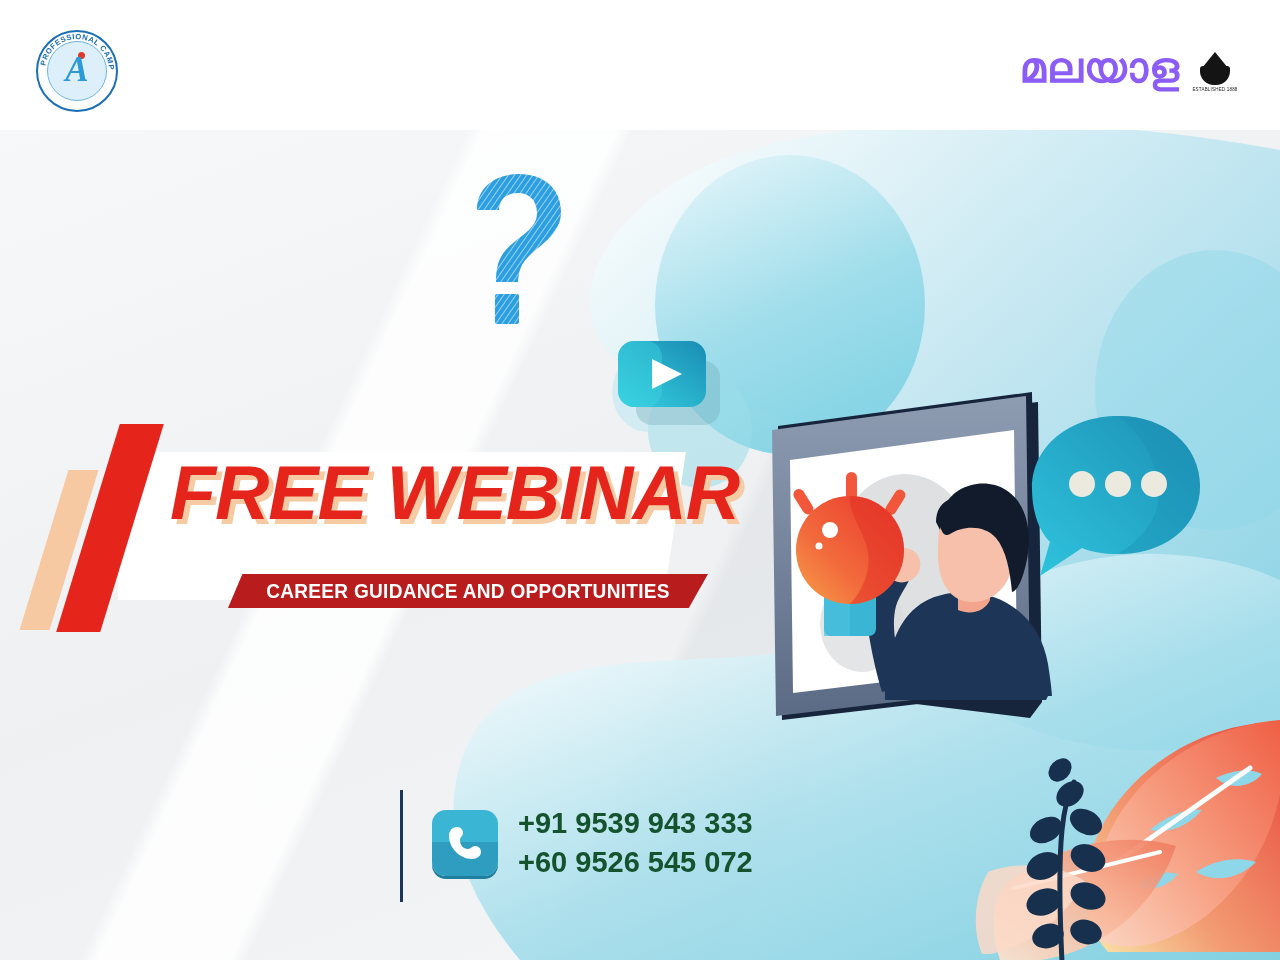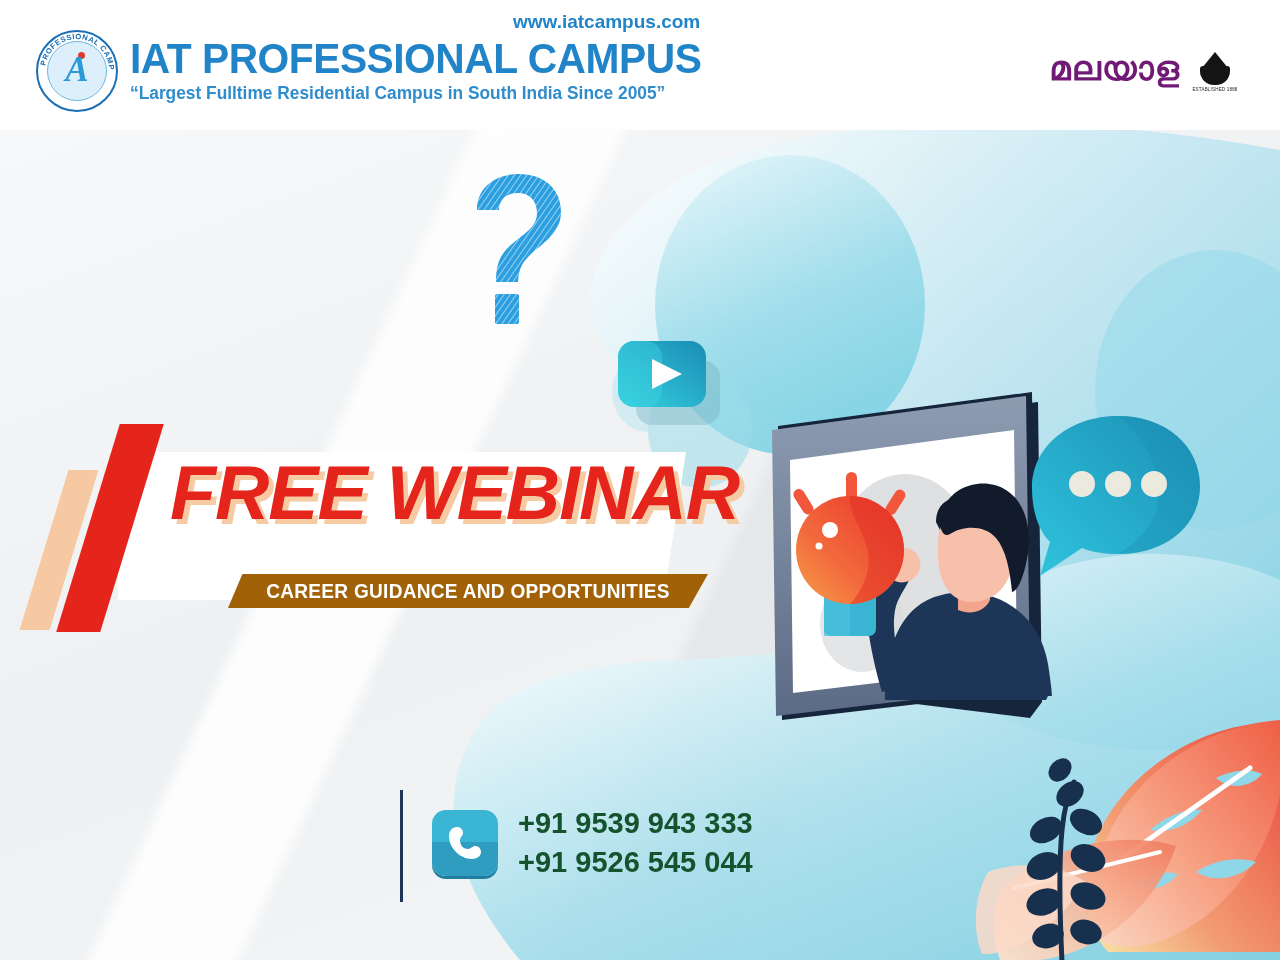--- a/index.html
+++ b/index.html
@@ -96,25 +96,25 @@
     font-size:19px;
     color:#2184c8;
     white-space:nowrap;
   }
   .manorama {
     position:absolute; right:42px; top:44px;
     display:flex; align-items:center; gap:12px;
     color:#111;
   }
   .manorama .mal {
-    font-size:34px;
+    font-size:42px;
     font-weight:700;
     line-height:1;
     letter-spacing:1px;
-    color:#701a75;
+    color:#8b5cf6;
     font-family:"Liberation Sans", sans-serif;
   }
   .manorama .emblem {
     position:relative;
     width:46px; height:48px;
     display:flex; flex-direction:column; align-items:center; justify-content:flex-end;
   }
   .manorama .emblem .crown {
     width:0;height:0;
     border-left:13px solid transparent;
@@ -208,21 +208,21 @@
     text-shadow:5px 5px 0 #f6cba4;
     transform:scaleX(0.99);
     transform-origin:left center;
     white-space:nowrap;
     line-height:1;
   }
   .ribbon {
     position:absolute;
     left:228px; top:574px;
     width:480px; height:34px;
-    background:#a16207;
+    background:#b91c1c;
     z-index:36;
     clip-path:polygon(3% 0, 100% 0, 96% 100%, 0% 100%);
     display:flex; align-items:center; justify-content:center;
   }
   .ribbon span {
     font-family:"Liberation Sans", sans-serif;
     font-weight:700;
     font-size:20.5px;
     color:#ffffff;
     letter-spacing:0.3px;
@@ -505,21 +505,21 @@
   <div class="phone-block">
     <div class="phone-icon">
       <svg width="40" height="40" viewBox="0 0 40 40">
         <path d="M12,4 C16,4 18,7 18,10 C18,13 15,14 15,17
                  C15,22 18,26 23,26 C26,26 27,23 30,23 C33,23 36,25 36,29
                  C36,33 32,36 27,36 C15,36 4,25 4,13 C4,8 7,4 12,4 Z" fill="#ffffff"></path>
       </svg>
     </div>
     <div class="phone-nums">
       <div>+91 9539 943 333</div>
-      <div>+91 9526 545 044</div>
+      <div>+60 9526 545 072</div>
     </div>
   </div>
 
   <div class="header">
     <div class="logo-block">
       <div class="logo-badge">
         <div class="ring-outer"></div>
         <svg class="arc-text" viewBox="0 0 82 82">
           <defs>
             <path id="arcTop" d="M9,41 A32,32 0 0 1 73,41"></path>
@@ -529,25 +529,20 @@
             <textPath href="#arcTop" startOffset="50%" text-anchor="middle">IAT PROFESSIONAL CAMPUS</textPath>
           </text>
           <text font-size="3.6" fill="#2f8ccd" font-family="Liberation Sans, sans-serif">
             <textPath href="#arcBot" startOffset="50%" text-anchor="middle">the world leader of the future</textPath>
           </text>
         </svg>
         <div class="ring-inner"></div>
         <div class="dot"></div>
         <div class="mono">A</div>
       </div>
-      <div class="logo-text">
-        <div class="brand-url">www.iatcampus.com</div>
-        <div class="brand-name">IAT PROFESSIONAL CAMPUS</div>
-        <div class="brand-tagline">“Largest Fulltime Residential Campus in South India Since 2005”</div>
-      </div>
     </div>
 
     <div class="manorama">
       <div class="mal">മലയാള</div>
       <div class="emblem">
         <div class="crown"></div>
         <div class="shield"></div>
         <div class="est">ESTABLISHED 1888</div>
       </div>
     </div>

